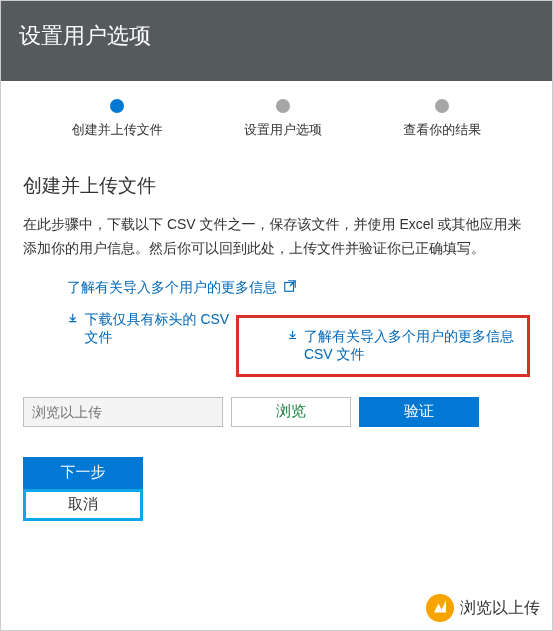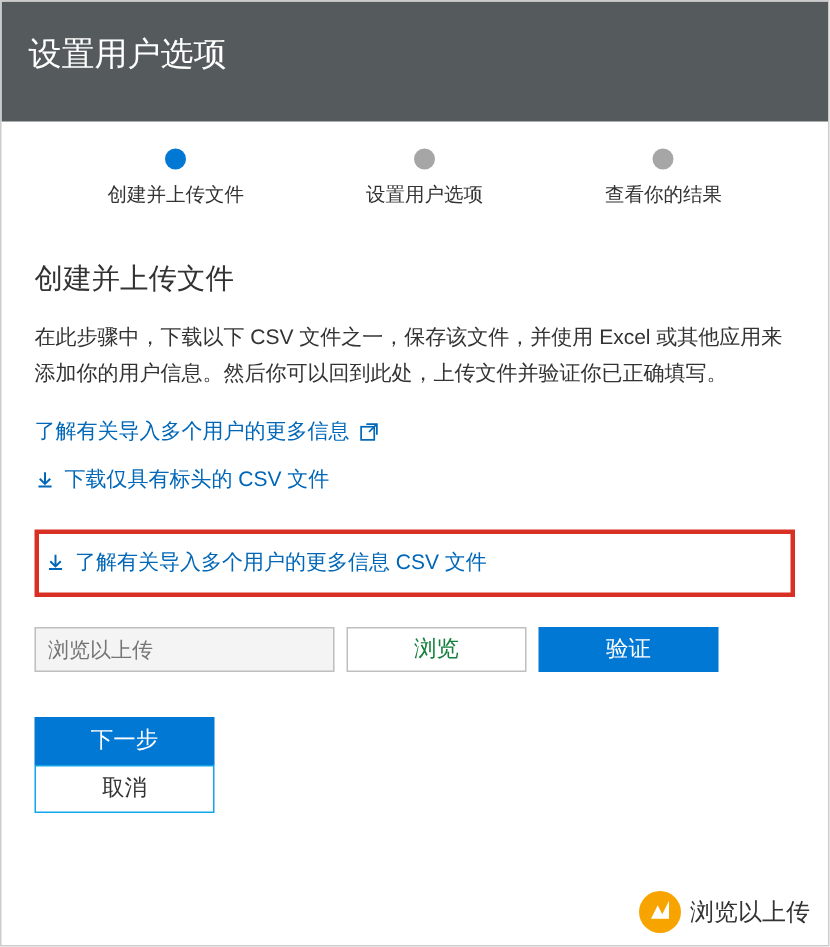--- a/index.html
+++ b/index.html
@@ -5,31 +5,31 @@
   * { box-sizing: border-box; margin: 0; padding: 0; }
   body { font-family: "Segoe UI", "Microsoft YaHei", Arial, sans-serif; font-size: 14px; color: #333; width: 553px; height: 631px; overflow: hidden; border: 1px solid #ccc; position: relative; background: #fff; }
   .header { background: #555a5c; color: #fff; padding: 20px 18px 30px 18px; font-size: 22px; font-weight: 400; }
   .steps { display: flex; justify-content: space-around; padding: 18px 30px 10px 30px; }
   .step { display: flex; flex-direction: column; align-items: center; gap: 8px; font-size: 13px; color: #333; }
   .step-dot { width: 14px; height: 14px; border-radius: 50%; background: #a6a6a6; }
   .step.active .step-dot { background: #0078d4; }
   .content { padding: 10px 22px 0 22px; }
   .section-title { font-size: 19px; font-weight: 400; color: #333; margin: 14px 0 14px 0; }
   .desc { font-size: 14px; color: #333; line-height: 1.7; margin-bottom: 18px; }
-  .link { color: #0067b8; text-decoration: none; font-size: 14px; display: inline-flex; align-items: center; gap: 6px; cursor: pointer; margin-bottom: 14px; }
+  .link { color: #0067b8; text-decoration: none; font-size: 14px; display: inline-flex; gap: 6px; cursor: pointer; margin-bottom: 14px; margin-left: 44px; }
   .link svg { width: 14px; height: 14px; }
-  .dl-links { display: flex; flex-direction: column; gap: 6px; margin-bottom: 8px; }
+  .dl-links { display: flex; gap: 6px; margin-bottom: 8px; }
   .highlight-box { border: 3px solid #d93025; padding: 10px 4px; margin: 4px 0 12px 0; }
   .file-row { display: flex; gap: 8px; margin-top: 6px; }
   .file-input { flex: 0 0 200px; height: 30px; border: 1px solid #bfbfbf; background: #f4f4f4; padding: 0 8px; font-size: 14px; color: #8a8a8a; outline: none; }
   .browse-btn { flex: 0 0 120px; height: 30px; border: 1px solid #bfbfbf; background: #fff; color: #15803d; font-size: 15px; cursor: pointer; }
   .verify-btn { flex: 0 0 120px; height: 30px; border: none; background: #0078d4; color: #fff; font-size: 15px; cursor: pointer; }
   .action-row { display: flex; margin-top: 30px; flex-direction: column; }
   .primary-btn { width: 120px; height: 32px; background: #0078d4; color: #fff; border: none; font-size: 15px; cursor: pointer; }
-  .secondary-btn { width: 120px; height: 32px; background: #fff; color: #333; border: 1px solid #0ea5e9; font-size: 15px; cursor: pointer; }
+  .secondary-btn { width: 120px; height: 32px; background: #fff; color: #333; border: 3px solid #0ea5e9; font-size: 15px; cursor: pointer; }
   .watermark { position: absolute; right: 12px; bottom: 8px; display: flex; align-items: center; gap: 6px; font-size: 16px; color: #333; font-weight: 500; }
   .wm-icon { width: 28px; height: 28px; border-radius: 50%; background: #f7a400; display: flex; align-items: center; justify-content: center; }
   .wm-icon svg { width: 18px; height: 18px; }
 </style>
 </head>
 <body>
 
 <div class="header">
   <span>设置用户选项</span>
 </div>

